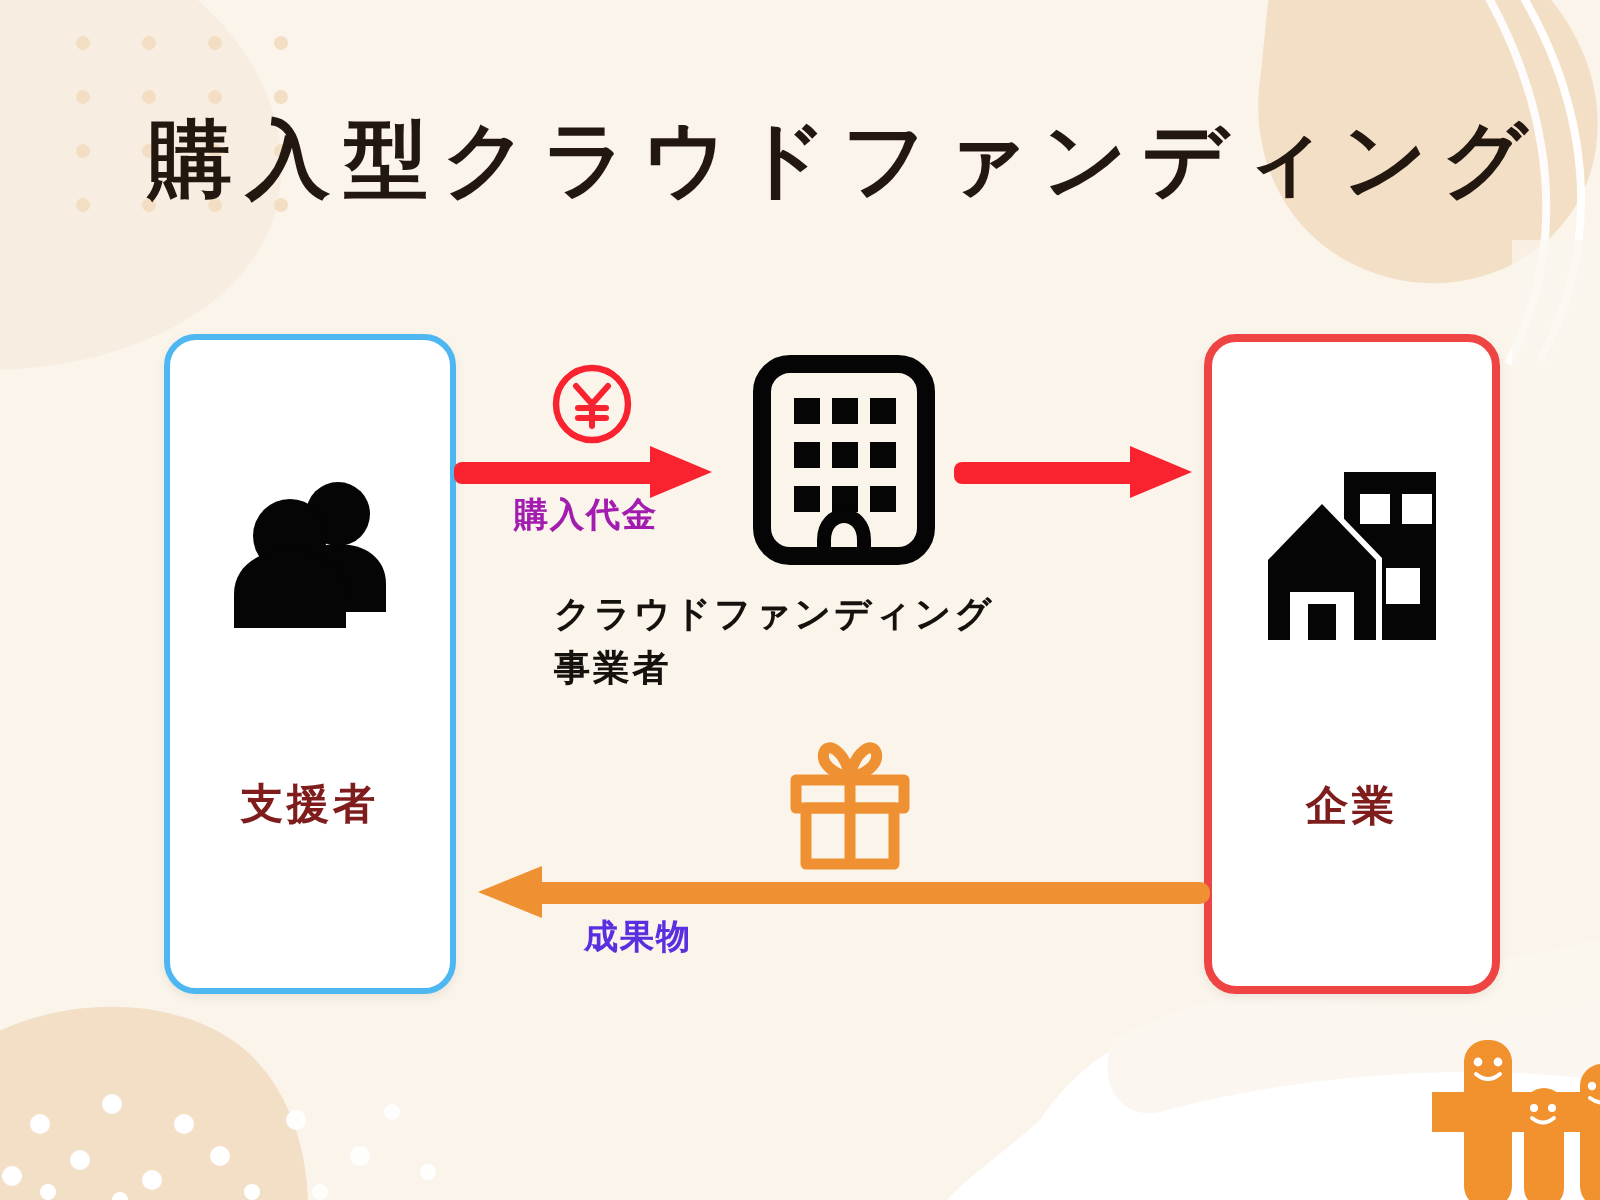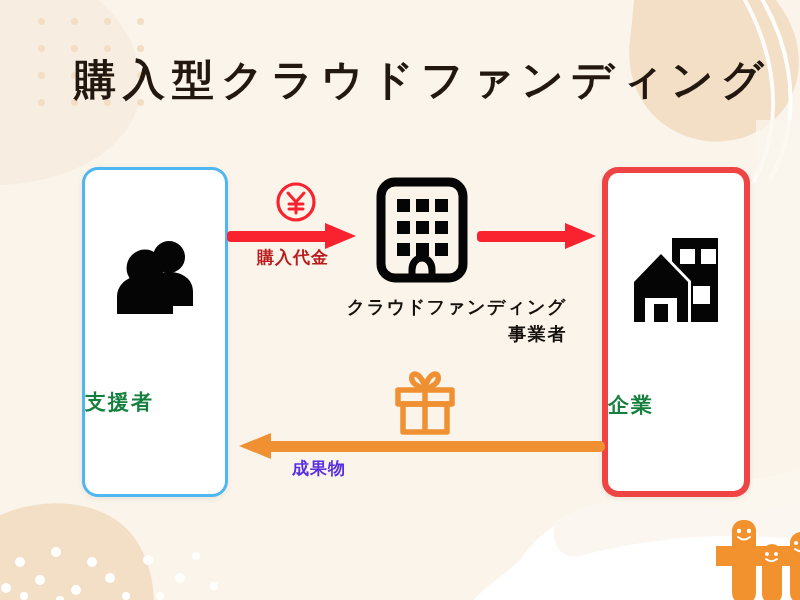--- a/index.html
+++ b/index.html
@@ -42,59 +42,59 @@
     background: #FFFFFF;
     border-radius: 16px;
     box-shadow: 0 2px 5px rgba(120,100,80,0.10);
   }
   .card-supporter {
     left: 60px; top: 167px; width: 146px; height: 330px;
     border: 3px solid #4EB7F2;
   }
   .card-company {
     left: 580px; top: 167px; width: 148px; height: 330px;
-    border: 6px solid #ef4444;
+    border: 4px solid #ef4444;
   }
   .card-icon {
     position: absolute; left: 0; right: 0; top: 52px;
     display: flex; justify-content: center; align-items: center;
     height: 110px;
   }
   .card-label {
     position: absolute; left: 0; right: 0; top: 218px;
-    text-align: left;
+    text-align: center;
     font-size: 21px; font-weight: 700;
     letter-spacing: 2px;
-    color: #15803d;
+    color: #7f1d1d;
   }
 
   
   .cf-building { position: absolute; left: 354px; top: 177px; }
   .cf-caption {
     position: absolute; left: 255px; top: 294px; width: 290px;
-    text-align: right;
+    text-align: left;
     font-size: 18px; font-weight: 600; line-height: 1.48;
     letter-spacing: 1.6px;
     color: #15110D;
   }
 
   
   .coin { position: absolute; left: 252px; top: 180px; }
 
   
   .arrow { position: absolute; }
   .arrow-pay     { left: 205px; top: 222px; }
   .arrow-fund    { left: 455px; top: 222px; }
   .arrow-deliver { left: 213px; top: 432px; }
 
   .label-pay {
     position: absolute; left: 215px; top: 246px; width: 112px;
     text-align: center;
     font-size: 17px; font-weight: 700; letter-spacing: 1px;
-    color: #b91c1c;
+    color: #a21caf;
   }
 
   
   .gift { position: absolute; left: 368px; top: 368px; }
   .reward-caption {
     position: absolute; left: 270px; top: 456px; width: 260px;
     font-size: 17px; font-weight: 700; line-height: 1.5;
     letter-spacing: 1px;
     color: #5A2FE0;
   }

